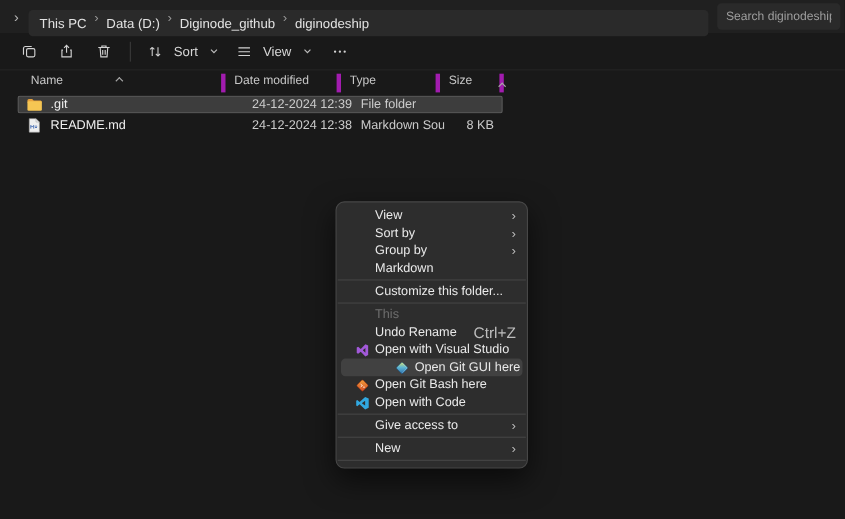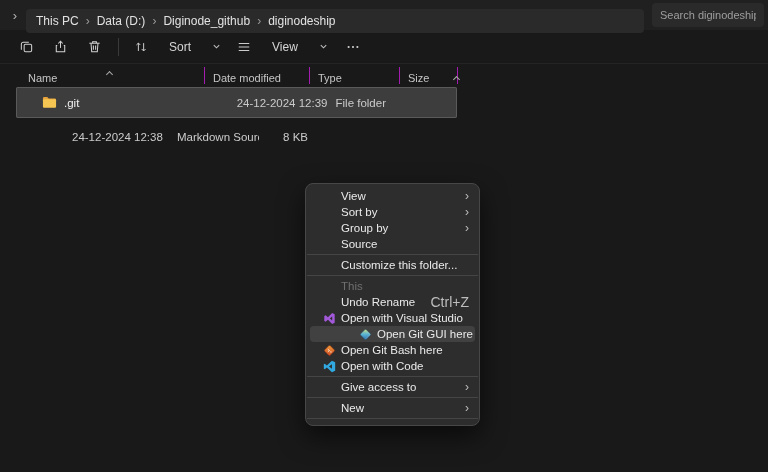--- a/index.html
+++ b/index.html
@@ -17,21 +17,21 @@
     height: 30px; background: #202020;
     display: flex; align-items: center;
     padding-left: 6px;
   }
   .nav-chevron {
     width: 18px; height: 24px; display: flex; align-items: center; justify-content: center;
     color: #b5b5b5; font-size: 13px; border-radius: 4px; cursor: default;
   }
   .addressbar {
     flex: 1; height: 24px; background: #2a2a2a; border-radius: 4px;
-    margin: 12px 8px 0 2px; display: flex; align-items: center;
+    margin: 12px 8px 0 2px; display: flex; 
     padding: 0 4px; font-size: 12px; overflow: hidden;
   }
   .crumb { padding: 0 6px; height: 100%; display: flex; align-items: center; color: #e2e2e2; border-radius: 3px; cursor: default; white-space: nowrap; }
   .crumb-sep { color: #9a9a9a; font-size: 12px; padding: 0 1px; }
   .searchbox {
     width: 112px; height: 24px; background: #2a2a2a; border-radius: 4px;
     margin-right: 4px; display: flex; align-items: center; padding: 0 8px;
   }
   .searchbox input {
     background: transparent; border: none; outline: none;
@@ -42,46 +42,46 @@
   
   .toolbar {
     height: 34px; display: flex; align-items: center;
     padding-left: 10px; gap: 2px;
     border-bottom: 1px solid #242424;
     background: #191919;
   }
   .tool-btn {
     height: 28px; min-width: 32px; border: none; background: transparent;
     border-radius: 4px; display: flex; align-items: center; justify-content: center;
-    gap: 21px; padding: 0 7px; color: #d6d6d6; font-size: 12px; font-family: inherit; cursor: default;
+    gap: 10px; padding: 0 7px; color: #d6d6d6; font-size: 12px; font-family: inherit; cursor: default;
   }
   .tool-sep { width: 1px; height: 18px; background: #3a3a3a; margin: 0 6px; }
   .tool-btn svg { display: block; }
 
   
   .filepane { padding: 3px 0 0 16px; position: relative; }
   .header-row {
     display: flex; width: 443px; height: 17px; align-items: stretch;
     font-size: 11px; color: #c6c6c6; position: relative;
   }
-  .hcell { border-right: 1px solid #a21caf; display: flex; align-items: flex-end; padding-left: 8px; position: relative; cursor: default; }
+  .hcell { border-right: 4px solid #a21caf; display: flex; align-items: flex-start; padding-left: 8px; position: relative; cursor: default; }
   .hcell.hname { width: 189px; padding-left: 12px; }
   .hcell.hdate { width: 105px; }
   .hcell.htype { width: 90px; }
   .hcell.hsize { width: 58px; }
   .caret-up {
     width: 5px; height: 5px; border-left: 1px solid #a8a8a8; border-top: 1px solid #a8a8a8;
     transform: rotate(45deg); display: inline-block;
   }
   .sort-caret { position: absolute; top: 0px; left: 50%; margin-left: -3px; }
   .scroll-caret { position: absolute; right: 0px; top: 5px; }
 
   .row {
-    display: flex; width: 441px; height: 31px; align-items: center;
-    font-size: 11.5px; margin-top: 3px; border-radius: 2px; cursor: default; padding-left: 18px;
+    display: flex; width: 441px; height: 16px; align-items: center;
+    font-size: 11.5px; margin-top: 3px; border-radius: 2px; cursor: default;
   }
   .row.selected { background: #3d3d3d; box-shadow: inset 0 0 0 1px #5a5a5a; }
   .cell-name { width: 189px; display: flex; align-items: center; gap: 7px; padding-left: 7px; color: #efefef; overflow: hidden; white-space: nowrap; }
   .cell-date { width: 105px; padding-left: 8px; color: #cbcbcb; white-space: nowrap; margin-left: 30px; }
   .cell-type { width: 90px; padding-left: 8px; color: #cbcbcb; white-space: nowrap; overflow: hidden; }
   .cell-size { width: 57px; text-align: right; padding-right: 8px; color: #cbcbcb; white-space: nowrap; }
   .fi { display: flex; align-items: center; justify-content: center; width: 16px; height: 16px; flex: none; }
 
   
   .context-menu {
@@ -216,20 +216,31 @@
         </svg>
       </span>
       <span>.git</span>
     </div>
     <div class="cell-date">24-12-2024 12:39</div>
     <div class="cell-type">File folder</div>
     <div class="cell-size"></div>
   </div>
 
   <div class="row">
+    <div class="cell-name">
+      <span class="fi">
+        <svg width="14" height="14" viewBox="0 0 16 16">
+          <path d="M3 1h7l3.5 3.5V15H3z" fill="#efefef" stroke="#a9a9a9" stroke-width="0.6"></path>
+          <path d="M10 1v3.5h3.5" fill="none" stroke="#a9a9a9" stroke-width="0.6"></path>
+          <path d="M4.6 11.3V8l1.5 1.7L7.6 8v3.3" fill="none" stroke="#4a6fb5" stroke-width="1"></path>
+          <path d="M10 8v2.4M8.9 9.5l1.1 1.2 1.1-1.2" fill="none" stroke="#4a6fb5" stroke-width="1"></path>
+        </svg>
+      </span>
+      <span>README.md</span>
+    </div>
     <div class="cell-date">24-12-2024 12:38</div>
     <div class="cell-type">Markdown Source ...</div>
     <div class="cell-size">8 KB</div>
   </div>
 </div>
 
 <div class="context-menu">
   <div class="cm-item">
     <span class="cm-spacer"></span>
     <span class="cm-label">View</span>
@@ -240,21 +251,21 @@
     <span class="cm-label">Sort by</span>
     <span class="cm-chevron">›</span>
   </div>
   <div class="cm-item">
     <span class="cm-spacer"></span>
     <span class="cm-label">Group by</span>
     <span class="cm-chevron">›</span>
   </div>
   <div class="cm-item">
     <span class="cm-spacer"></span>
-    <span class="cm-label">Source</span>
+    <span class="cm-label">Markdown</span>
   </div>
 
   <div class="cm-sep"></div>
 
   <div class="cm-item">
     <span class="cm-spacer"></span>
     <span class="cm-label">Customize this folder...</span>
   </div>
 
   <div class="cm-sep"></div>

